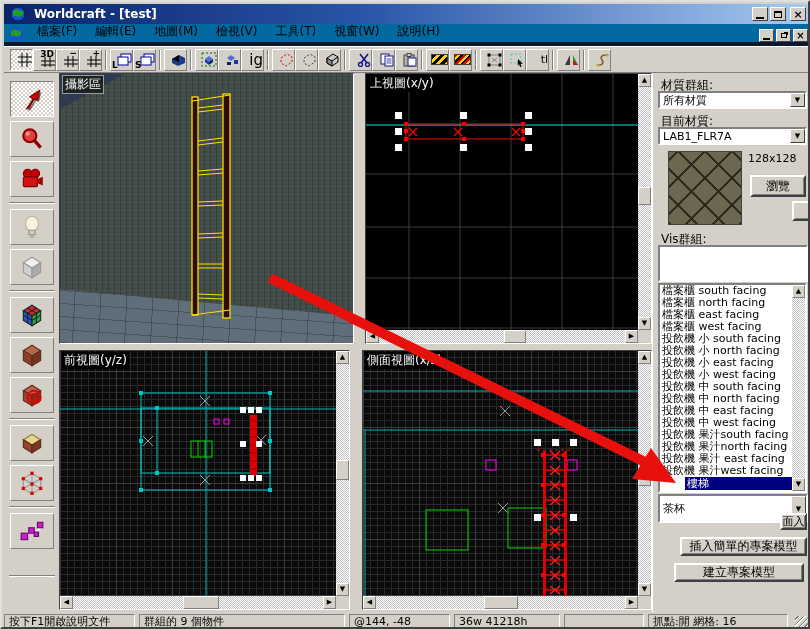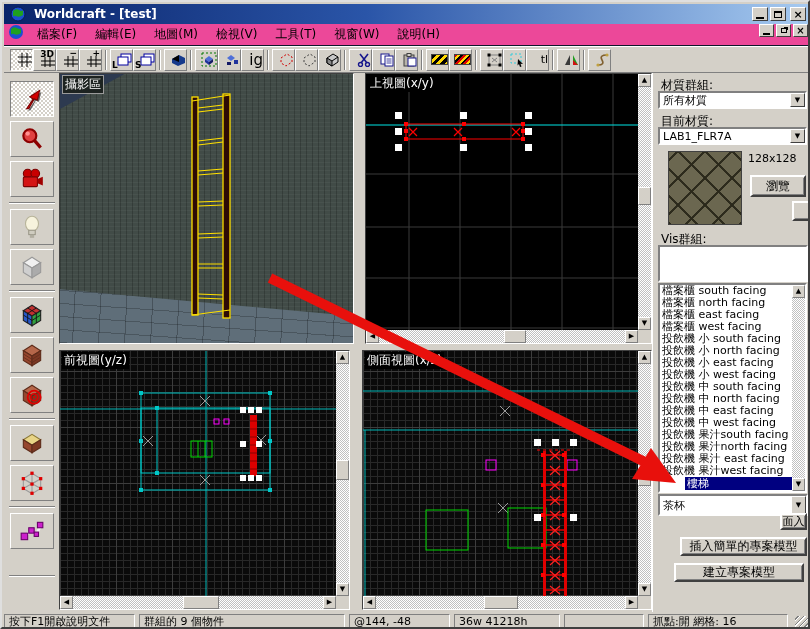--- a/index.html
+++ b/index.html
@@ -7,22 +7,22 @@
   #win{position:relative;width:810px;height:629px;background:#d4d0c8;
        border:2px solid;border-color:#dfdfdf #404040 #404040 #dfdfdf;overflow:hidden;}
   
   .titlebar{position:absolute;left:2px;top:2px;width:804px;height:20px;
     background:linear-gradient(90deg,#0a246a 0%,#2a55a8 45%,#a6caf0 100%);
     display:flex;align-items:center;padding:0 2px;color:#fff;}
   .titletxt{font-weight:bold;font-size:12px;margin-left:4px;flex:1;white-space:nowrap;}
   .wbtn{width:16px;height:14px;background:#d4d0c8;border:1px solid;
     border-color:#fff #404040 #404040 #fff;margin-left:2px;display:flex;
     align-items:center;justify-content:center;font-size:9px;color:#000;line-height:1;}
-  .menubar{position:absolute;left:2px;top:22px;width:804px;height:22px;background:#ec4899;
-    display:flex;align-items:flex-start;border-bottom:1px solid #0f172a;box-shadow:0 1px 0 #fff;}
+  .menubar{position:absolute;left:2px;top:22px;width:804px;height:22px;background:#0369a1;
+    display:flex;align-items:flex-end;border-bottom:4px solid #0f172a;box-shadow:0 1px 0 #fff;}
   .menuitem{font-size:12px;padding:2px 9px;color:#000;white-space:nowrap;}
   .globe{width:16px;height:16px;margin:0 4px;}
   .menubar .wbtn{width:15px;height:13px;}
   .mspacer{flex:1;}
   
   .toolbar{position:absolute;left:2px;top:45px;width:804px;height:26px;background:#d4d0c8;
     display:flex;align-items:center;padding-left:6px;border-bottom:1px solid #808080;}
   .tbtn{width:23px;height:22px;margin:0;background:#d4d0c8;border:1px solid #d4d0c8;
     display:flex;align-items:center;justify-content:flex-end;position:relative;font-size:9px;}
   .tbtn.raise{border-color:#fff #808080 #808080 #fff;}
@@ -651,21 +651,21 @@
           <div class="row">投飲機 果汁 east facing</div>
           <div class="row">投飲機 果汁west facing</div>
           <div class="row sel">樓梯</div>
         </div>
       <div class="lscroll">
         <div class="sbb">▲</div>
         <div class="strack"></div>
         <div class="sbb">▼</div>
       </div>
     </div>
-    <div class="combo" style="left:5px;top:421px;width:150px;height:22px;">
+    <div class="combo" style="left:5px;top:421px;width:150px;height:29px;">
       <span class="cval">茶杯</span>
       <div class="drop">▼</div>
     </div>
     <div class="pbtn" style="left:127px;top:440px;width:27px;height:17px;font-size:11px;">面入</div>
     <div class="pbtn" style="left:27px;top:464px;width:127px;height:19px;">插入簡單的專案模型</div>
     <div class="pbtn" style="left:21px;top:490px;width:130px;height:19px;">建立專案模型</div>
   </div>
 
   <div class="statusbar">
     <div class="spanel" style="width:131px;">按下F1開啟說明文件</div>

